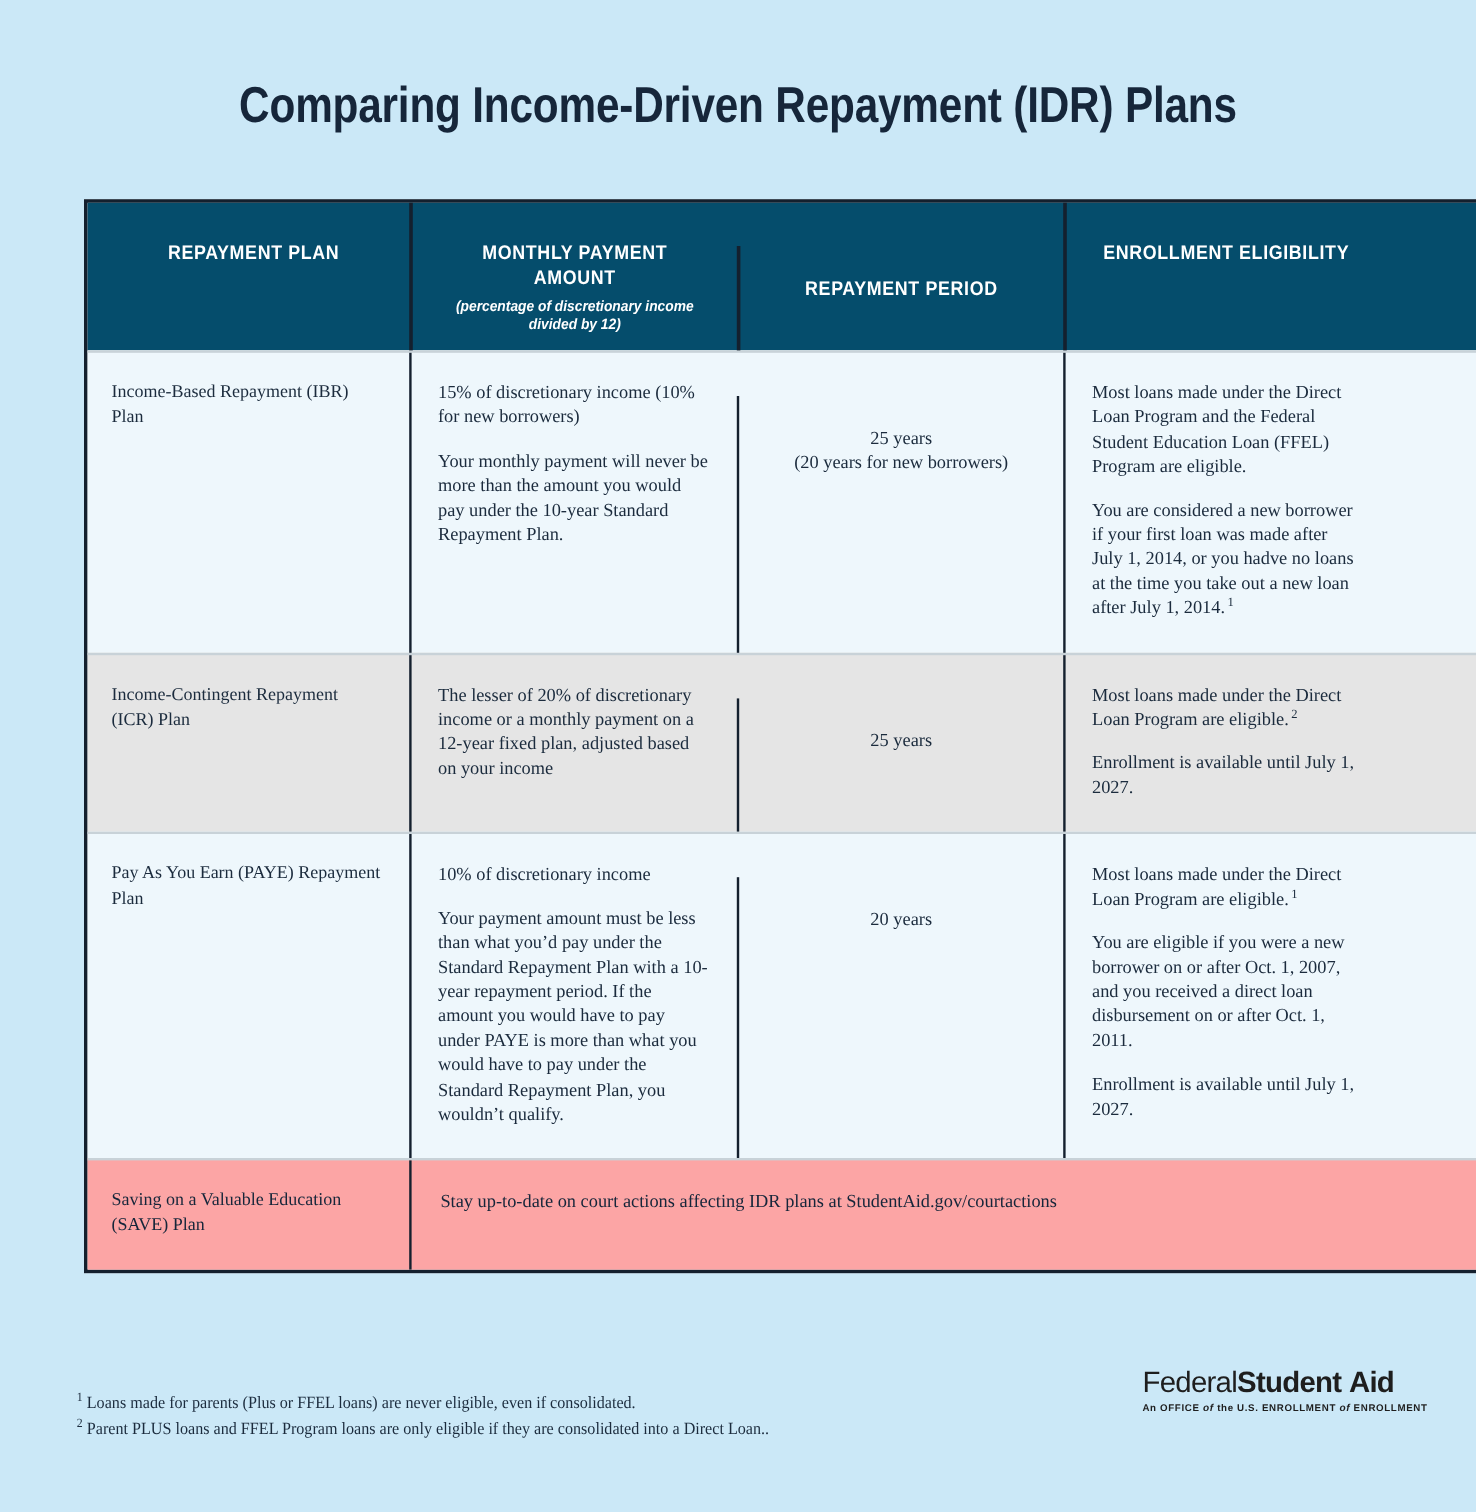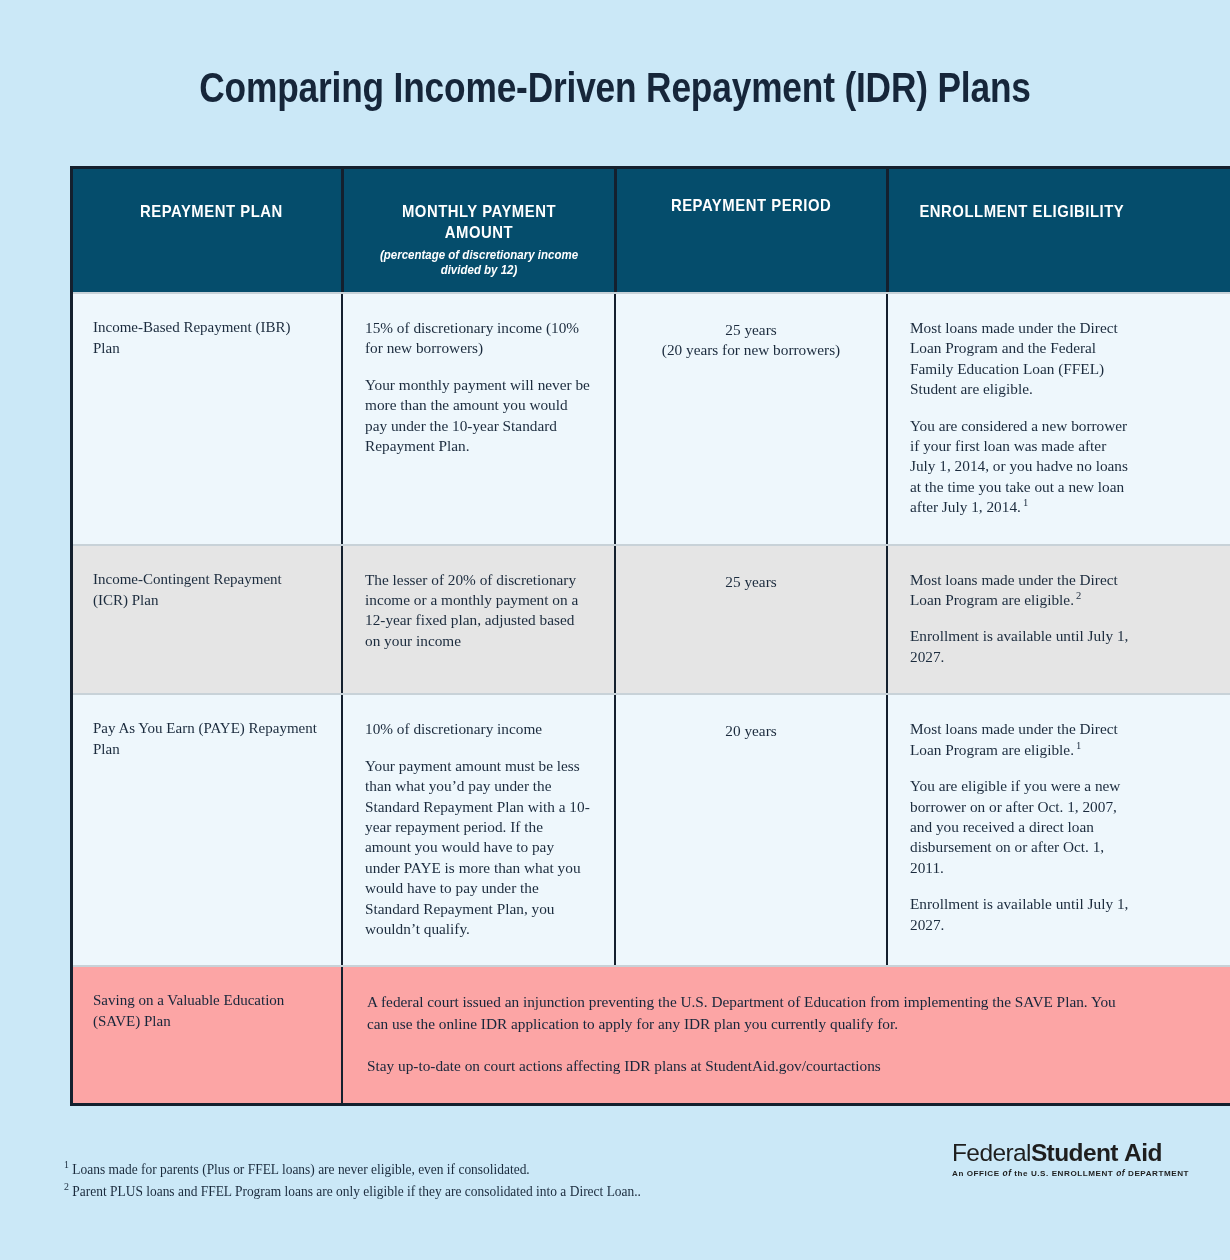--- a/index.html
+++ b/index.html
@@ -97,21 +97,21 @@
     flex: 0 0 auto;
     padding: 24px 22px 26px 22px;
     font-size: 15.3px;
     line-height: 20.4px;
     color: #1b2b3d;
   }
   .cell + .cell { border-left: 2px solid #14202e; }
 
   .c1 { width: 268px; }
   .c2 { width: 273px; }
-  .c3 { width: 272px; text-align: center; }
+  .c3 { width: 272px; text-align: center; margin-top: 36px; }
   .c4 { width: 269px; }
 
   .c1 { font-size: 15px; line-height: 21px; padding-left: 20px; }
   .c3 { padding-top: 26px; }
 
   .cell p + p { margin-top: 16px; }
 
   .plan-name { padding-top: 23px; }
 
   
@@ -205,21 +205,21 @@
       <div class="cell c1 plan-name">Income-Based Repayment (IBR) Plan</div>
       <div class="cell c2">
         <p>15% of discretionary income (10% for new borrowers)</p>
         <p>Your monthly payment will never be more than the amount you would pay under the 10-year Standard Repayment Plan.</p>
       </div>
       <div class="cell c3">
         <div>25 years</div>
         <div>(20 years for new borrowers)</div>
       </div>
       <div class="cell c4">
-        <p>Most loans made under the Direct Loan Program and the Federal Family Education Loan (FFEL) Student are eligible.</p>
+        <p>Most loans made under the Direct Loan Program and the Federal Student Education Loan (FFEL) Program are eligible.</p>
         <p><span>You are considered a new borrower if your first loan was made after July 1, 2014, or you hadve no loans at the time you take out a new loan after July 1, 2014.</span><sup class="sup-sp">1</sup></p>
       </div>
     </div>
 
     <div class="row body-row row-plain">
       <div class="cell c1 plan-name">Income-Contingent Repayment (ICR) Plan</div>
       <div class="cell c2">
         <p>The lesser of 20% of discretionary income or a monthly payment on a 12-year fixed plan, adjusted based on your income</p>
       </div>
       <div class="cell c3">
@@ -243,30 +243,29 @@
       <div class="cell c4">
         <p><span>Most loans made under the Direct Loan Program are eligible.</span><sup class="sup-sp">1</sup></p>
         <p>You are eligible if you were a new borrower on or after Oct. 1, 2007, and you received a direct loan disbursement on or after Oct. 1, 2011.</p>
         <p>Enrollment is available until July 1, 2027.</p>
       </div>
     </div>
 
     <div class="row save-row">
       <div class="save-name">Saving on a Valuable Education (SAVE) Plan</div>
       <div class="save-body">
-        <p>A federal court issued an injunction preventing the U.S. Department of Education from implementing the SAVE Plan. You can use the online IDR application to apply for any IDR plan you currently qualify for.</p>
         <p>Stay up-to-date on court actions affecting IDR plans at StudentAid.gov/courtactions</p>
       </div>
     </div>
 
   </div>
 
   <div class="footnotes">
     <div><span class="fn-mark">1</span> <span>Loans made for parents (Plus or FFEL loans) are never eligible, even if consolidated.</span></div>
     <div><span class="fn-mark">2</span> <span>Parent PLUS loans and FFEL Program loans are only eligible if they are consolidated into a Direct Loan..</span></div>
   </div>
 
   <div class="logo">
     <div class="logo-main"><span class="logo-light">Federal</span><span class="logo-bold">Student</span> <span class="logo-bold">Aid</span></div>
-    <div class="logo-tag"><span>An OFFICE</span> <i>of</i> <span>the U.S. ENROLLMENT</span> <i>of</i> <span>DEPARTMENT</span></div>
+    <div class="logo-tag"><span>An OFFICE</span> <i>of</i> <span>the U.S. ENROLLMENT</span> <i>of</i> <span>ENROLLMENT</span></div>
   </div>
 
 </div>
 
 </body></html>

